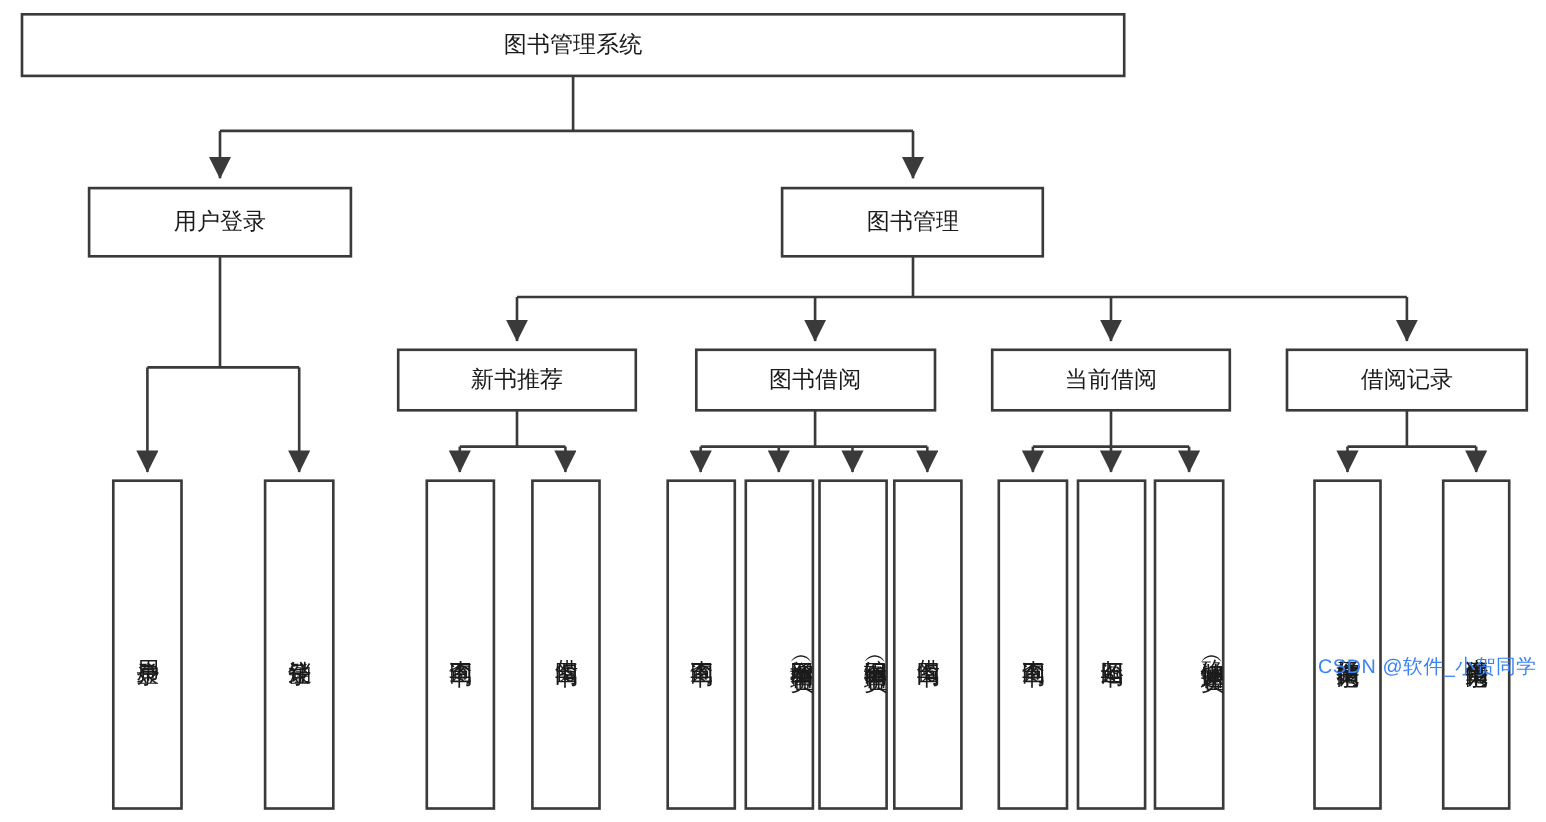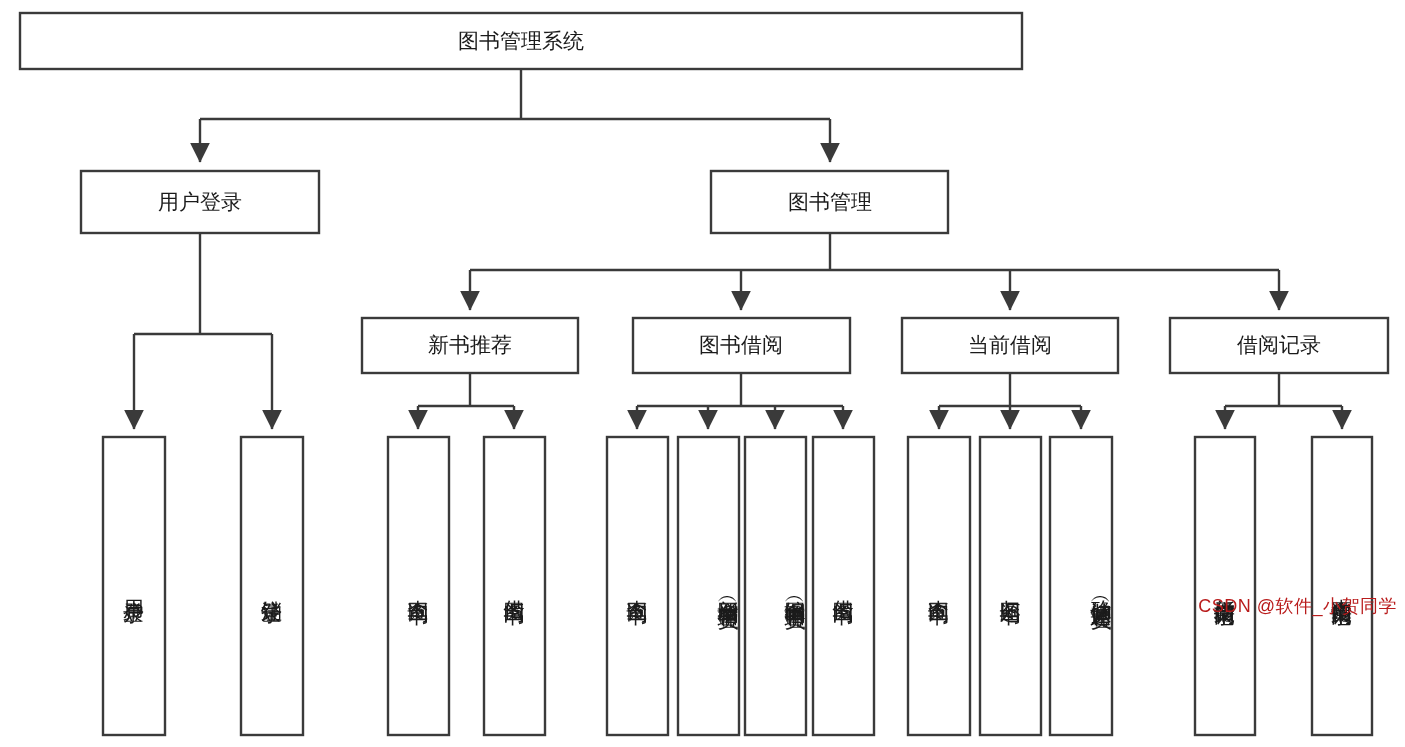--- a/index.html
+++ b/index.html
@@ -64,21 +64,21 @@
     display: flex;
     align-items: center;
     justify-content: center;
   }
   .watermark {
     position: absolute;
     right: 8px;
     bottom: 6px;
     font-family: "Liberation Sans", "DejaVu Sans", sans-serif;
     font-size: 18px;
-    color: #b91c1c;
+    color: #3b82f6;
     letter-spacing: 0.5px;
     white-space: nowrap;
   }
 </style>
 </head>
 <body>
 
 <div id="diagram-root">
 
   <svg id="tree-svg" viewBox="0 0 1405 747">

